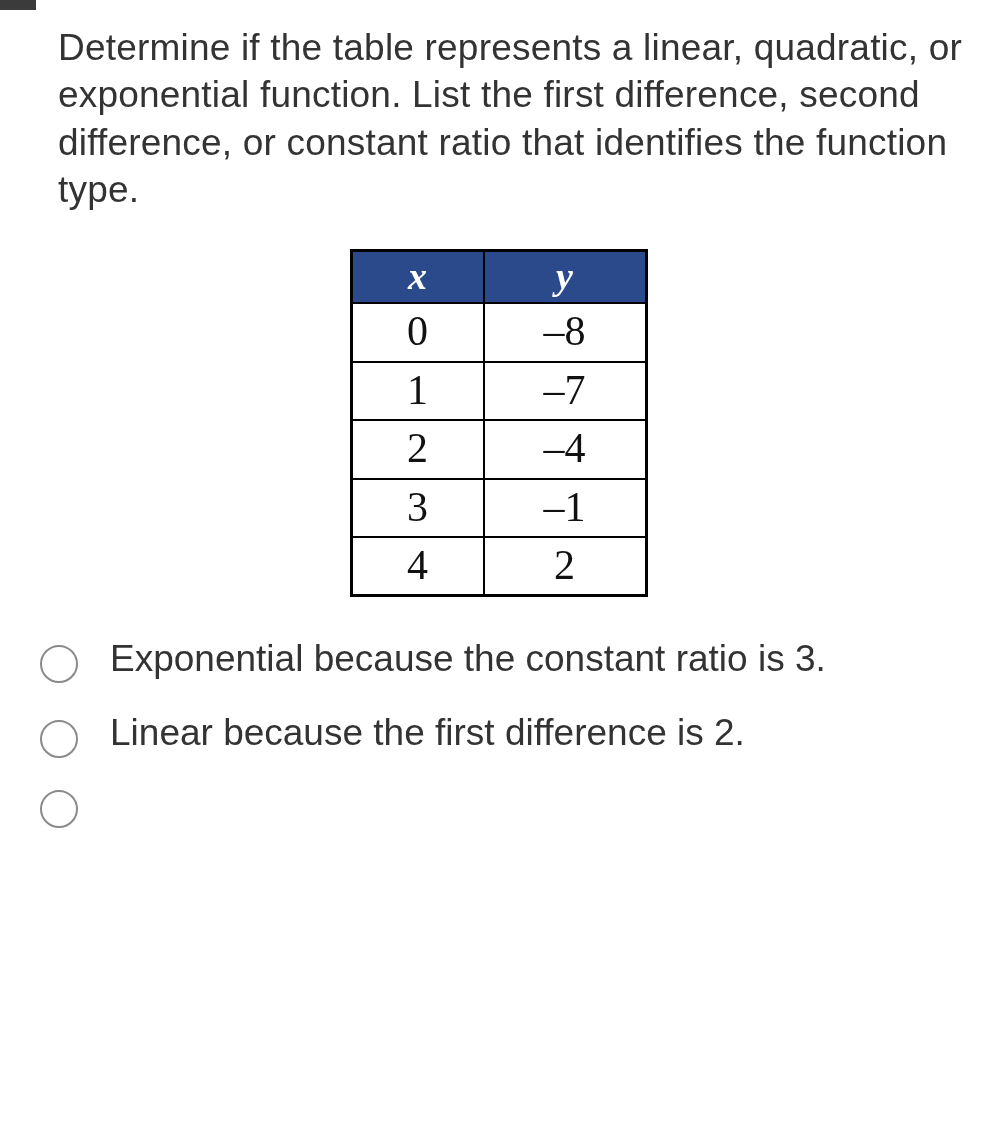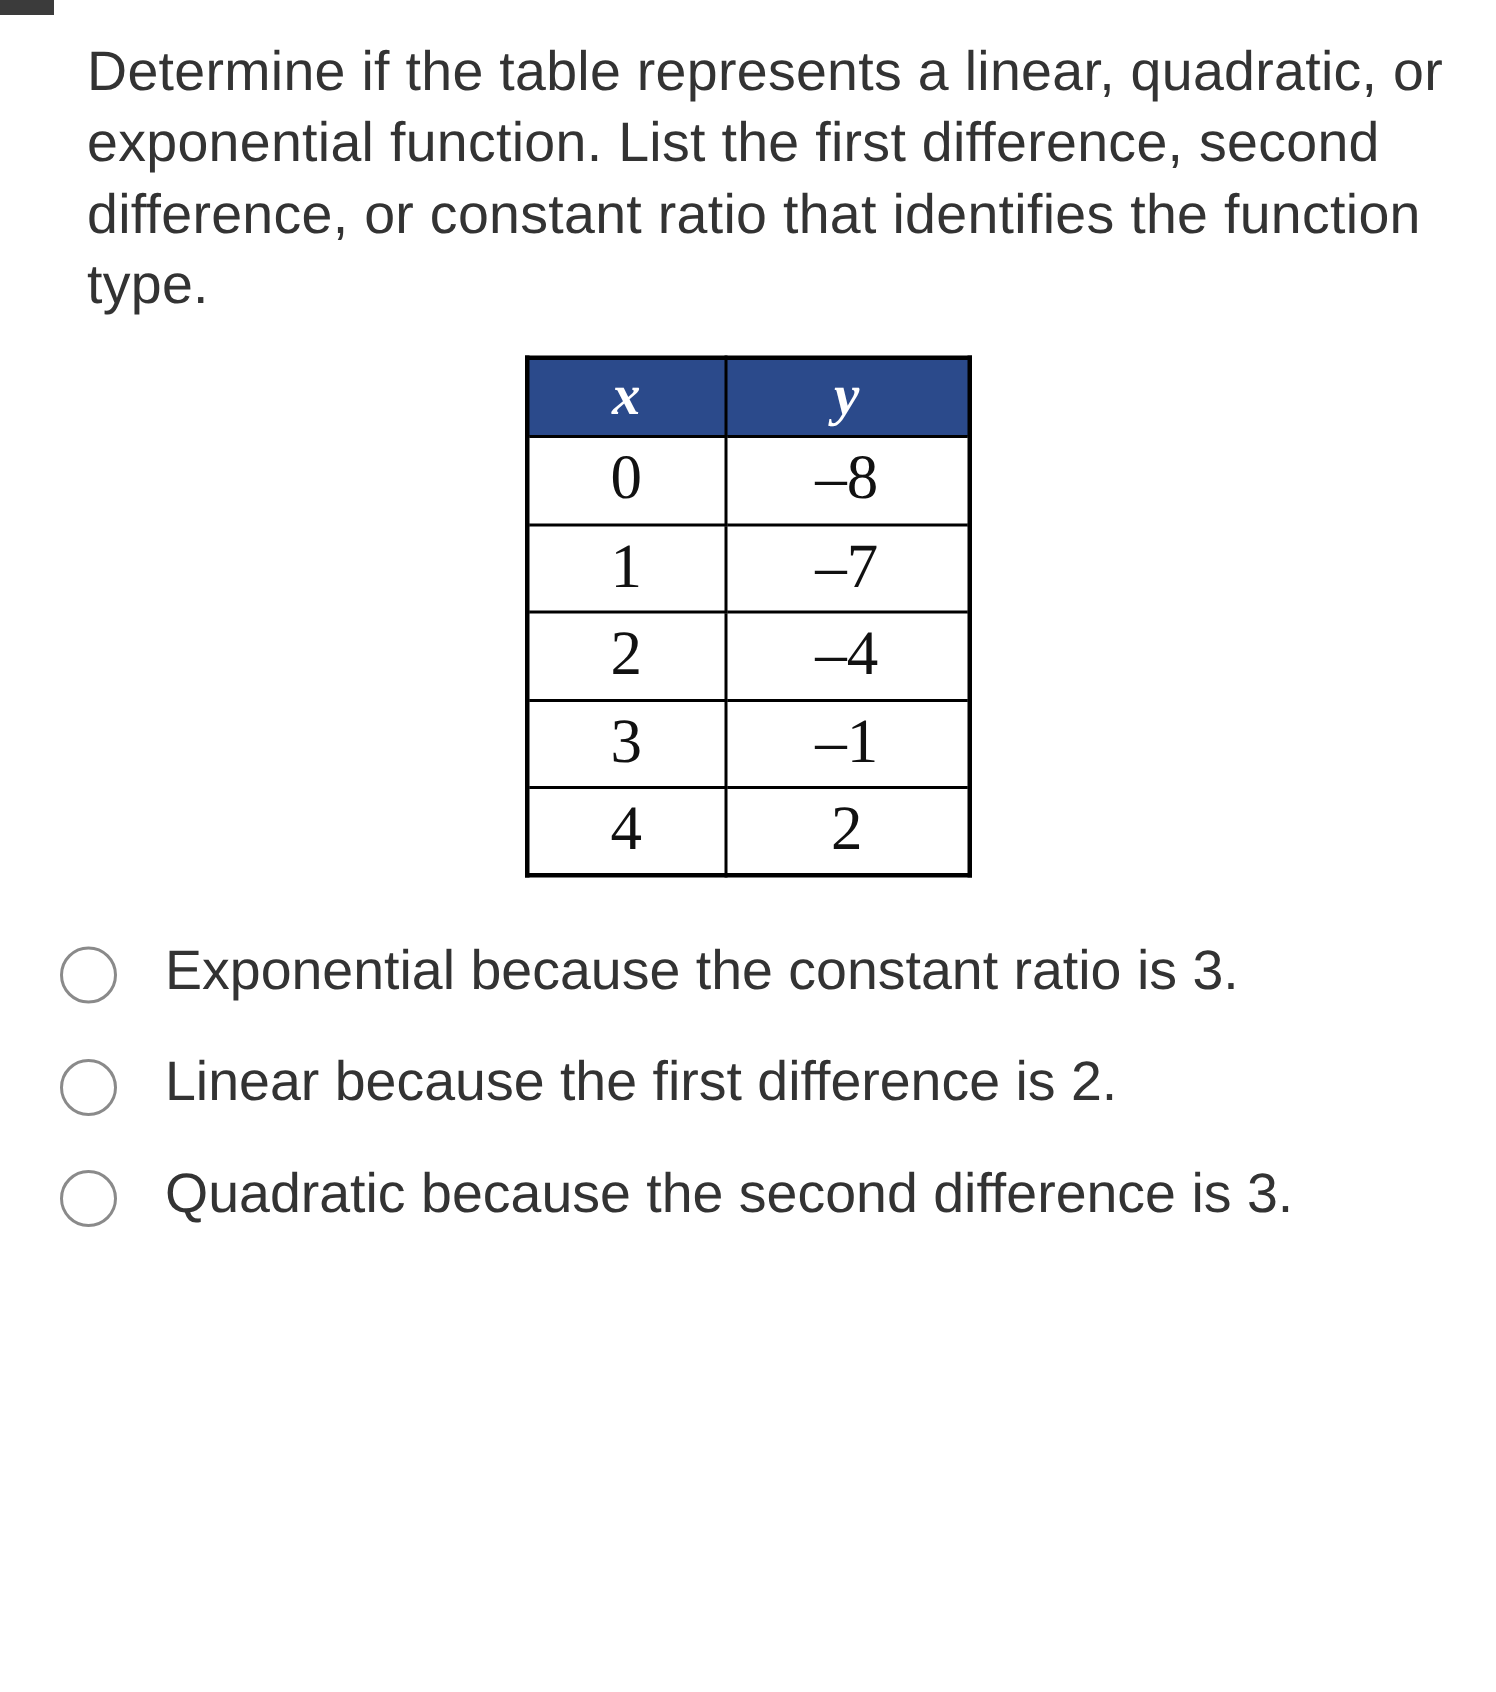--- a/index.html
+++ b/index.html
@@ -19,21 +19,21 @@
     top: 0;
     left: 0;
     width: 36px;
     height: 10px;
     background: #3b3b3b;
   }
   .question-text {
     font-size: 37px;
     line-height: 1.28;
     letter-spacing: 0.2px;
-    margin: 6px 4px 24px 28px;
+    margin: 6px 4px 36px 28px;
     color: #333;
   }
   .table-wrap {
     display: flex;
     justify-content: center;
     margin-bottom: 38px;
   }
   table.data {
     border-collapse: collapse;
     border: 3px solid #000;
@@ -58,21 +58,21 @@
     text-align: center;
     padding: 2px 10px 4px 10px;
     color: #111;
     line-height: 1.2;
   }
   .options {
     margin-left: 10px;
   }
   .option {
     display: flex;
-    align-items: center;
+    align-items: flex-end;
     margin-bottom: 26px;
   }
   .radio {
     flex: 0 0 auto;
     width: 38px;
     height: 38px;
     border: 2px solid #8a8a8a;
     border-radius: 50%;
     margin-top: 6px;
     margin-right: 32px;
@@ -131,16 +131,15 @@
     <div class="option">
       <div class="radio"></div>
       <div class="option-text">Exponential because the constant ratio is 3.</div>
     </div>
     <div class="option">
       <div class="radio"></div>
       <div class="option-text">Linear because the first difference is 2.</div>
     </div>
     <div class="option">
       <div class="radio"></div>
-      <div class="option-text">Quadratic because the second difference is 3.</div>
     </div>
   </div>
 </div>
 
 </body></html>

